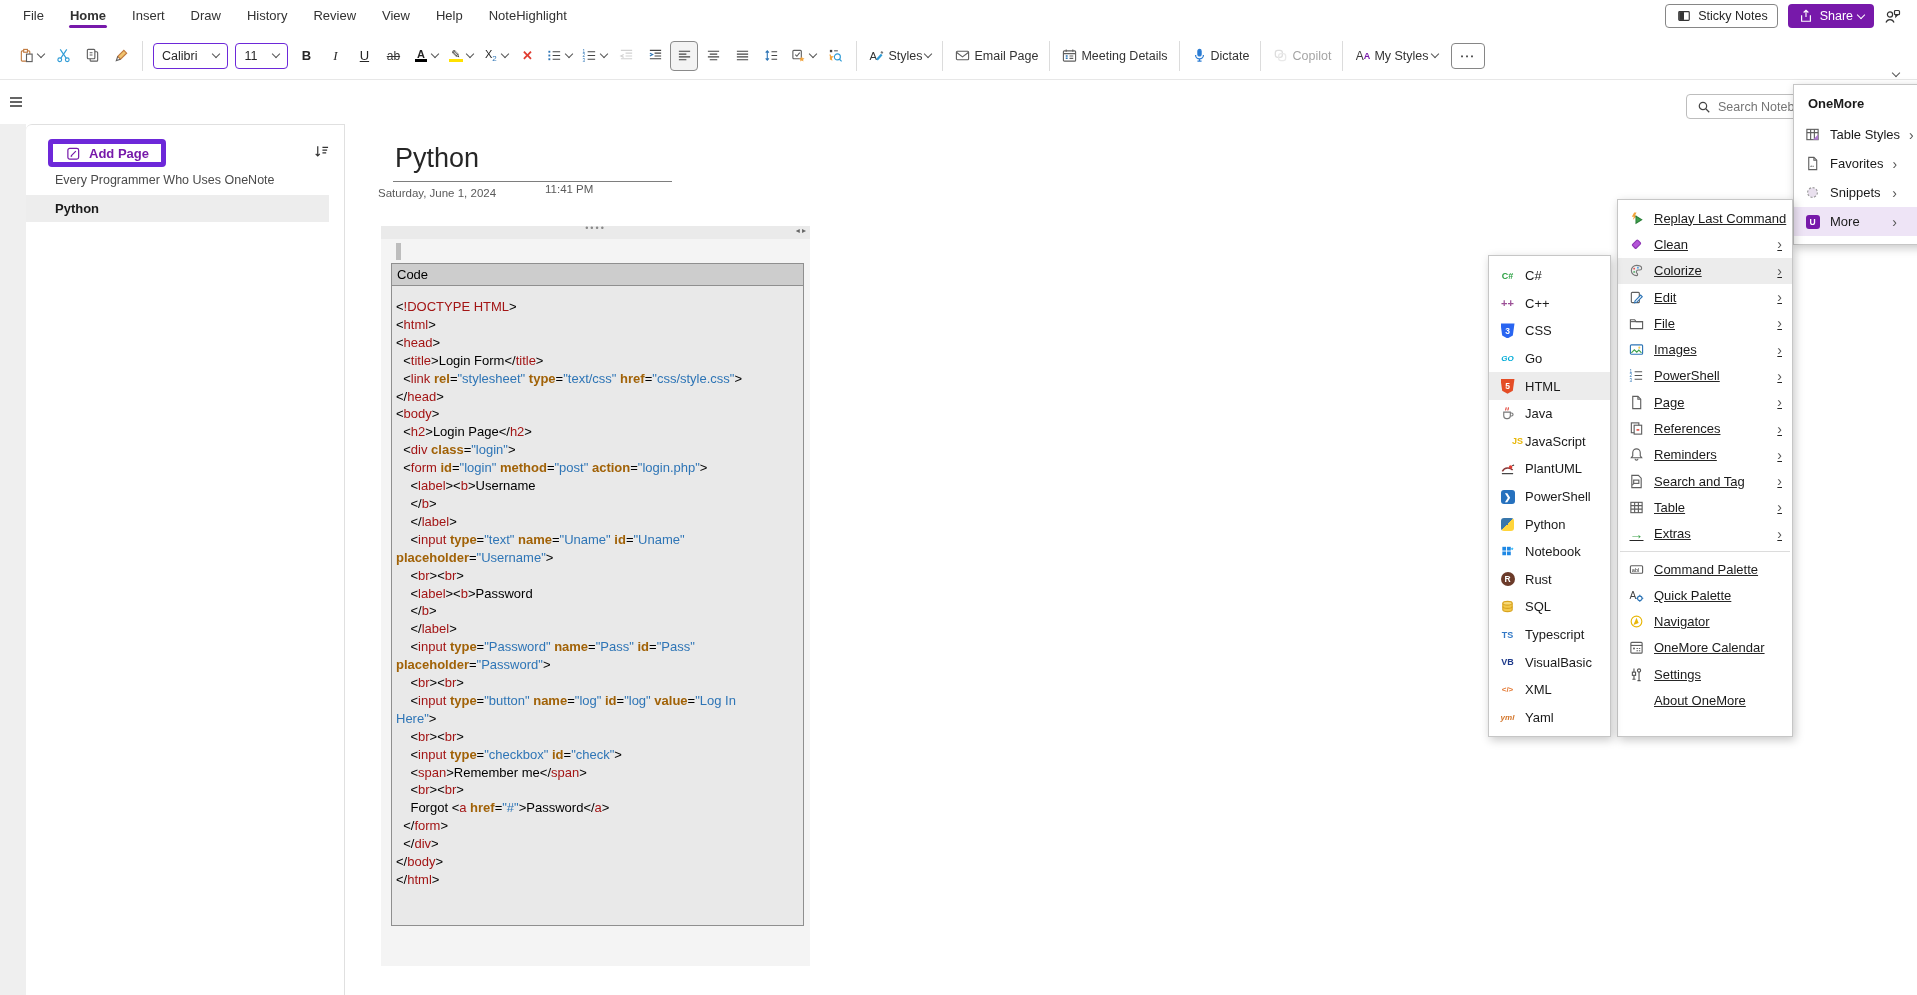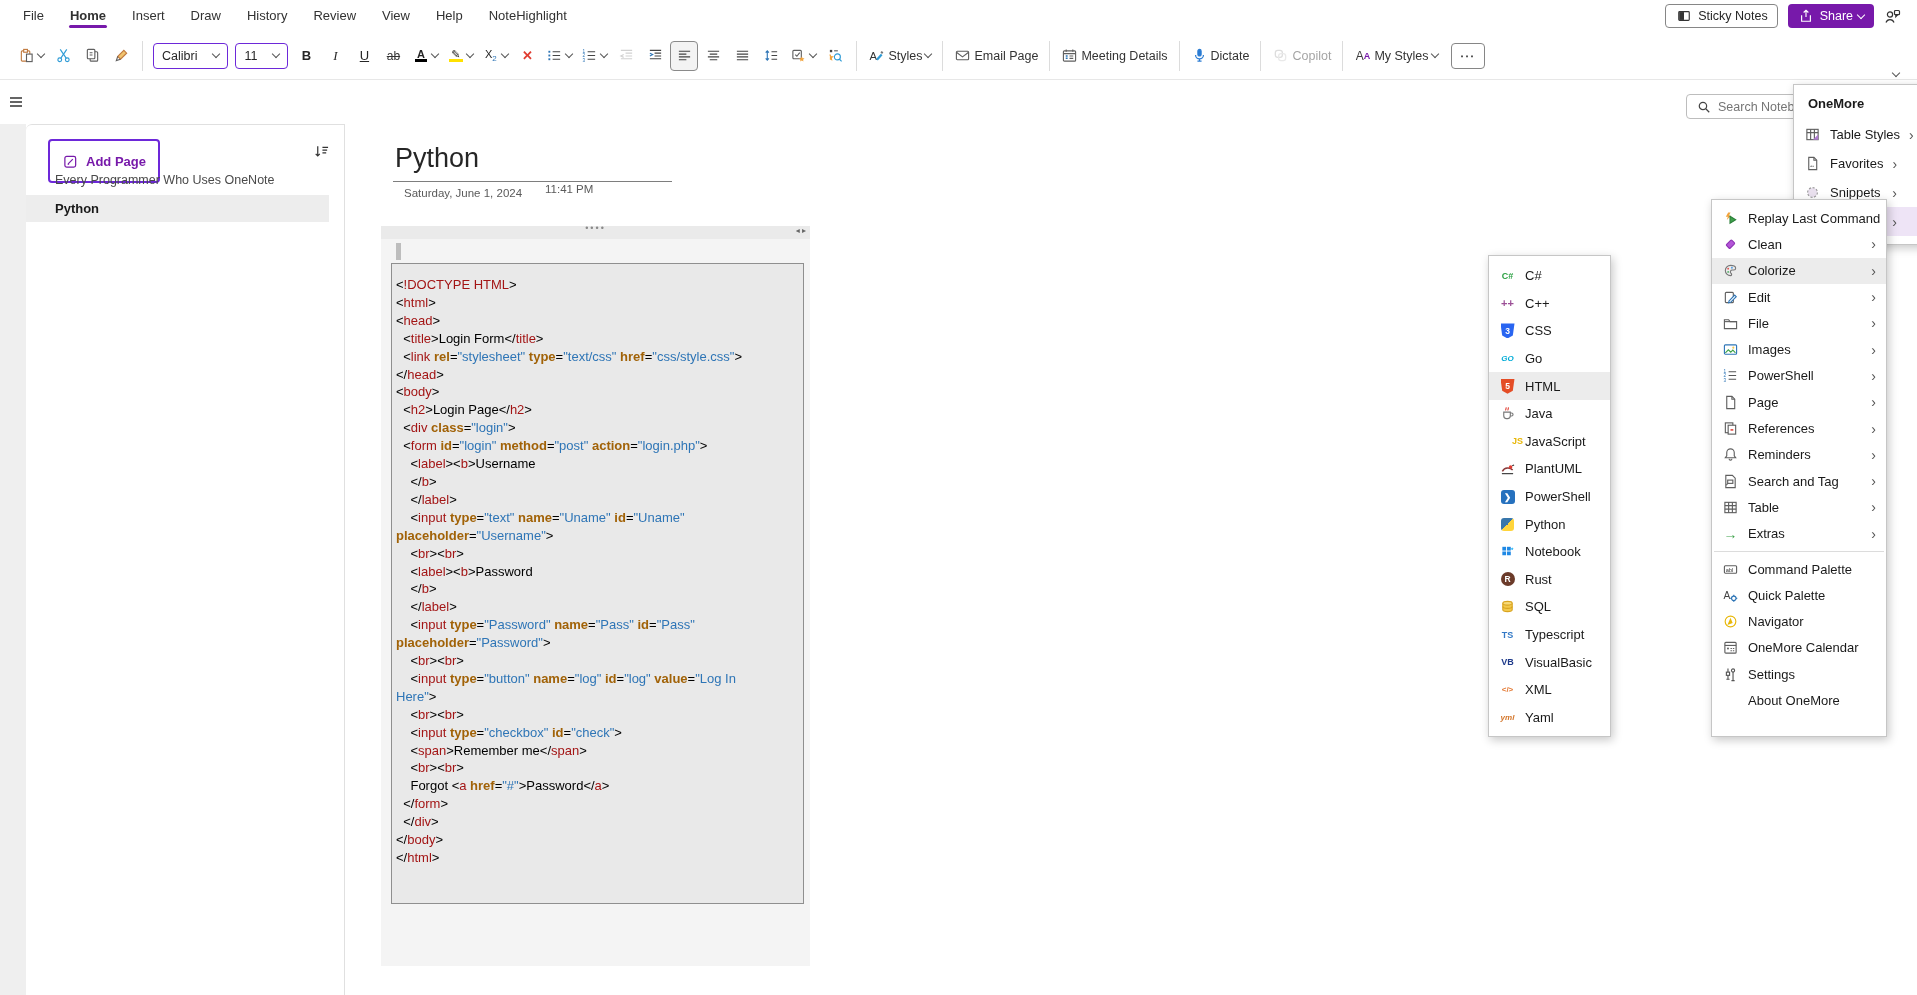--- a/index.html
+++ b/index.html
@@ -32,51 +32,51 @@
   .collapse-chev { position:absolute; right:18px; bottom:3px; }
 
   
   .hamburger { position:absolute; left:6px; top:92px; width:20px; height:20px; }
   .searchbox { position:absolute; left:1686px; top:94px; width:172px; height:25px; border:1px solid #bdbdbd; border-radius:4px; background:#fff; display:flex; align-items:center; gap:6px; padding:0 8px; z-index:5; }
   .searchbox input { border:none; outline:none; font-size:12.5px; color:#333; width:120px; font-family:"Liberation Sans",sans-serif; background:transparent; }
 
   
   .rail { position:absolute; left:0; top:124px; width:26px; bottom:0; background:#efefef; }
   .sidebar { position:absolute; left:26px; top:124px; width:319px; bottom:0; background:#fff; border-top:1px solid #e0e0e0; border-right:1px solid #e0e0e0; border-top-left-radius:6px; }
-  .addpage { position:absolute; left:22px; top:14px; height:44px; display:flex; align-items:center; gap:7px; border:2px solid #6d28d9; border-radius:4px; padding:0 12px; background:#fff; }
+  .addpage { position:absolute; left:22px; top:14px; height:28px; display:flex; align-items:center; gap:7px; border:5px solid #6d28d9; border-radius:4px; padding:0 12px; background:#fff; }
   .addpage span.t { color:#7719AA; font-size:13px; font-weight:bold; }
   .sort { position:absolute; right:14px; top:18px; }
   .nb-label { position:absolute; left:29px; top:48px; font-size:12.5px; color:#4a4a4a; }
   .page-row { position:absolute; left:0; top:70px; right:15px; height:27px; background:#ededed; display:flex; align-items:center; }
   .page-row .t { margin-left:29px; font-size:13px; font-weight:bold; color:#1a1a1a; }
 
   
   .page-title { position:absolute; left:395px; top:143px; font-size:27px; font-weight:normal; color:#262626; }
   .title-line { position:absolute; left:393px; top:181px; width:279px; height:1px; background:#7e7e7e; }
-  .pg-date { position:absolute; left:404px; top:187px; font-size:11.5px; color:#5a5a5a; }
+  .pg-date { position:absolute; left:378px; top:187px; font-size:11.5px; color:#5a5a5a; }
   .pg-time { position:absolute; left:545px; top:183px; font-size:11.5px; color:#5a5a5a; }
 
   
   .outline { position:absolute; left:381px; top:226px; width:429px; height:740px; background:#f4f4f4; }
   .outline-top { height:13px; background:#eaeaea; position:relative; }
   .outline-dots { position:absolute; left:50%; top:-3px; transform:translateX(-50%); color:#8a8a8a; font-size:9px; letter-spacing:2px; }
   .outline-nav { position:absolute; right:4px; top:0px; color:#666; font-size:8px; }
   .caret { position:absolute; left:15px; top:17px; width:5px; height:17px; background:#bdbdbd; }
   .code-table { position:absolute; left:10px; top:37px; width:413px; border:1px solid #8f8f8f; }
   .code-header { height:22px; line-height:21px; background:#cdcdcd; border-bottom:1px solid #8f8f8f; font-size:13px; padding-left:5px; color:#000; }
   .code-body { background:#e9e9e9; padding:12px 4px 36px 4px; font-size:13px; line-height:17.9px; white-space:pre; color:#000; }
   .tk-p { color:#000; } .tk-t { color:#A31515; } .tk-a { color:#a16207;font-weight:bold; } .tk-v { color:#2E75B6; }
 
   
   .panel { position:absolute; background:#fff; border:1px solid #c6c6c6; box-shadow:2px 3px 9px rgba(0,0,0,.22); z-index:40; }
   .panel-onemore { left:1793px; top:84px; width:165px; padding:6px 0 8px; }
   .panel-onemore .panel-title { padding:5px 14px 9px; font-size:13px; font-weight:bold; color:#1a1a1a; }
   .panel-onemore .mi { height:29px; }
   .panel-onemore .mi .arrow { margin-right:50px; }
-  .panel-more { left:1711px; top:199px; width:176px; height:538px; padding:5px 0; }
+  .panel-more { left:1617px; top:199px; width:176px; height:538px; padding:5px 0;text-decoration:underline; }
   .panel-more .mi { height:26.3px; }
   .panel-colorize { left:1488px; top:255px; width:123px; height:482px; padding:6px 0; }
   .panel-colorize .mi { height:27.6px; }
   .mi { display:flex; align-items:center; padding:0 10px; gap:9px; font-size:13px; color:#1a1a1a; cursor:default; }
   .mi .ic { width:17px; }
   .mi .lbl { white-space:nowrap; }
   .mi .arrow { margin-left:auto; color:#555; font-size:14px; line-height:1; }
   .panel-more .mi.hl, .panel-colorize .mi.hl { background:#ececec; }
   .panel-onemore .mi.hl { background:#eee4f6; }
   .menu-sep { height:1px; background:#dcdcdc; margin:4px 2px; }
@@ -419,20 +419,21 @@
 <div class="pg-date">Saturday, June 1, 2024</div>
 <div class="pg-time">11:41 PM</div>
 
 <div class="outline">
   <div class="outline-top">
     <span class="outline-dots">••••</span>
     <span class="outline-nav">◂ ▸</span>
   </div>
   <div class="caret"></div>
   <div class="code-table">
+    <div class="code-header">Code</div>
     <div class="code-body"><div class="code-line"><span class="tk-p">&lt;</span><span class="tk-t">!DOCTYPE HTML</span><span class="tk-p">&gt;</span></div><div class="code-line"><span class="tk-p">&lt;</span><span class="tk-t">html</span><span class="tk-p">&gt;</span></div><div class="code-line"><span class="tk-p">&lt;</span><span class="tk-t">head</span><span class="tk-p">&gt;</span></div><div class="code-line"><span class="tk-p">  &lt;</span><span class="tk-t">title</span><span class="tk-p">&gt;</span><span class="tk-p">Login Form</span><span class="tk-p">&lt;/</span><span class="tk-t">title</span><span class="tk-p">&gt;</span></div><div class="code-line"><span class="tk-p">  &lt;</span><span class="tk-t">link</span><span class="tk-p"> </span><span class="tk-a">rel</span><span class="tk-p">=</span><span class="tk-v">"stylesheet"</span><span class="tk-p"> </span><span class="tk-a">type</span><span class="tk-p">=</span><span class="tk-v">"text/css"</span><span class="tk-p"> </span><span class="tk-a">href</span><span class="tk-p">=</span><span class="tk-v">"css/style.css"</span><span class="tk-p">&gt;</span></div><div class="code-line"><span class="tk-p">&lt;/</span><span class="tk-t">head</span><span class="tk-p">&gt;</span></div><div class="code-line"><span class="tk-p">&lt;</span><span class="tk-t">body</span><span class="tk-p">&gt;</span></div><div class="code-line"><span class="tk-p">  &lt;</span><span class="tk-t">h2</span><span class="tk-p">&gt;</span><span class="tk-p">Login Page</span><span class="tk-p">&lt;/</span><span class="tk-t">h2</span><span class="tk-p">&gt;</span></div><div class="code-line"><span class="tk-p">  &lt;</span><span class="tk-t">div</span><span class="tk-p"> </span><span class="tk-a">class</span><span class="tk-p">=</span><span class="tk-v">"login"</span><span class="tk-p">&gt;</span></div><div class="code-line"><span class="tk-p">  &lt;</span><span class="tk-t">form</span><span class="tk-p"> </span><span class="tk-a">id</span><span class="tk-p">=</span><span class="tk-v">"login"</span><span class="tk-p"> </span><span class="tk-a">method</span><span class="tk-p">=</span><span class="tk-v">"post"</span><span class="tk-p"> </span><span class="tk-a">action</span><span class="tk-p">=</span><span class="tk-v">"login.php"</span><span class="tk-p">&gt;</span></div><div class="code-line"><span class="tk-p">    &lt;</span><span class="tk-t">label</span><span class="tk-p">&gt;&lt;</span><span class="tk-t">b</span><span class="tk-p">&gt;</span><span class="tk-p">Username</span></div><div class="code-line"><span class="tk-p">    &lt;/</span><span class="tk-t">b</span><span class="tk-p">&gt;</span></div><div class="code-line"><span class="tk-p">    &lt;/</span><span class="tk-t">label</span><span class="tk-p">&gt;</span></div><div class="code-line"><span class="tk-p">    &lt;</span><span class="tk-t">input</span><span class="tk-p"> </span><span class="tk-a">type</span><span class="tk-p">=</span><span class="tk-v">"text"</span><span class="tk-p"> </span><span class="tk-a">name</span><span class="tk-p">=</span><span class="tk-v">"Uname"</span><span class="tk-p"> </span><span class="tk-a">id</span><span class="tk-p">=</span><span class="tk-v">"Uname"</span></div><div class="code-line"><span class="tk-a">placeholder</span><span class="tk-p">=</span><span class="tk-v">"Username"</span><span class="tk-p">&gt;</span></div><div class="code-line"><span class="tk-p">    &lt;</span><span class="tk-t">br</span><span class="tk-p">&gt;&lt;</span><span class="tk-t">br</span><span class="tk-p">&gt;</span></div><div class="code-line"><span class="tk-p">    &lt;</span><span class="tk-t">label</span><span class="tk-p">&gt;&lt;</span><span class="tk-t">b</span><span class="tk-p">&gt;</span><span class="tk-p">Password</span></div><div class="code-line"><span class="tk-p">    &lt;/</span><span class="tk-t">b</span><span class="tk-p">&gt;</span></div><div class="code-line"><span class="tk-p">    &lt;/</span><span class="tk-t">label</span><span class="tk-p">&gt;</span></div><div class="code-line"><span class="tk-p">    &lt;</span><span class="tk-t">input</span><span class="tk-p"> </span><span class="tk-a">type</span><span class="tk-p">=</span><span class="tk-v">"Password"</span><span class="tk-p"> </span><span class="tk-a">name</span><span class="tk-p">=</span><span class="tk-v">"Pass"</span><span class="tk-p"> </span><span class="tk-a">id</span><span class="tk-p">=</span><span class="tk-v">"Pass"</span></div><div class="code-line"><span class="tk-a">placeholder</span><span class="tk-p">=</span><span class="tk-v">"Password"</span><span class="tk-p">&gt;</span></div><div class="code-line"><span class="tk-p">    &lt;</span><span class="tk-t">br</span><span class="tk-p">&gt;&lt;</span><span class="tk-t">br</span><span class="tk-p">&gt;</span></div><div class="code-line"><span class="tk-p">    &lt;</span><span class="tk-t">input</span><span class="tk-p"> </span><span class="tk-a">type</span><span class="tk-p">=</span><span class="tk-v">"button"</span><span class="tk-p"> </span><span class="tk-a">name</span><span class="tk-p">=</span><span class="tk-v">"log"</span><span class="tk-p"> </span><span class="tk-a">id</span><span class="tk-p">=</span><span class="tk-v">"log"</span><span class="tk-p"> </span><span class="tk-a">value</span><span class="tk-p">=</span><span class="tk-v">"Log In</span></div><div class="code-line"><span class="tk-v">Here"</span><span class="tk-p">&gt;</span></div><div class="code-line"><span class="tk-p">    &lt;</span><span class="tk-t">br</span><span class="tk-p">&gt;&lt;</span><span class="tk-t">br</span><span class="tk-p">&gt;</span></div><div class="code-line"><span class="tk-p">    &lt;</span><span class="tk-t">input</span><span class="tk-p"> </span><span class="tk-a">type</span><span class="tk-p">=</span><span class="tk-v">"checkbox"</span><span class="tk-p"> </span><span class="tk-a">id</span><span class="tk-p">=</span><span class="tk-v">"check"</span><span class="tk-p">&gt;</span></div><div class="code-line"><span class="tk-p">    &lt;</span><span class="tk-t">span</span><span class="tk-p">&gt;</span><span class="tk-p">Remember me</span><span class="tk-p">&lt;/</span><span class="tk-t">span</span><span class="tk-p">&gt;</span></div><div class="code-line"><span class="tk-p">    &lt;</span><span class="tk-t">br</span><span class="tk-p">&gt;&lt;</span><span class="tk-t">br</span><span class="tk-p">&gt;</span></div><div class="code-line"><span class="tk-p">    Forgot </span><span class="tk-p">&lt;</span><span class="tk-t">a</span><span class="tk-p"> </span><span class="tk-a">href</span><span class="tk-p">=</span><span class="tk-v">"#"</span><span class="tk-p">&gt;</span><span class="tk-p">Password</span><span class="tk-p">&lt;/</span><span class="tk-t">a</span><span class="tk-p">&gt;</span></div><div class="code-line"><span class="tk-p">  &lt;/</span><span class="tk-t">form</span><span class="tk-p">&gt;</span></div><div class="code-line"><span class="tk-p">  &lt;/</span><span class="tk-t">div</span><span class="tk-p">&gt;</span></div><div class="code-line"><span class="tk-p">&lt;/</span><span class="tk-t">body</span><span class="tk-p">&gt;</span></div><div class="code-line"><span class="tk-p">&lt;/</span><span class="tk-t">html</span><span class="tk-p">&gt;</span></div></div>
   </div>
 </div>
 
 <div class="panel panel-onemore">
   <div class="panel-title">OneMore</div>
   <div>
 
   <div class="mi">
         <span class="ic">

